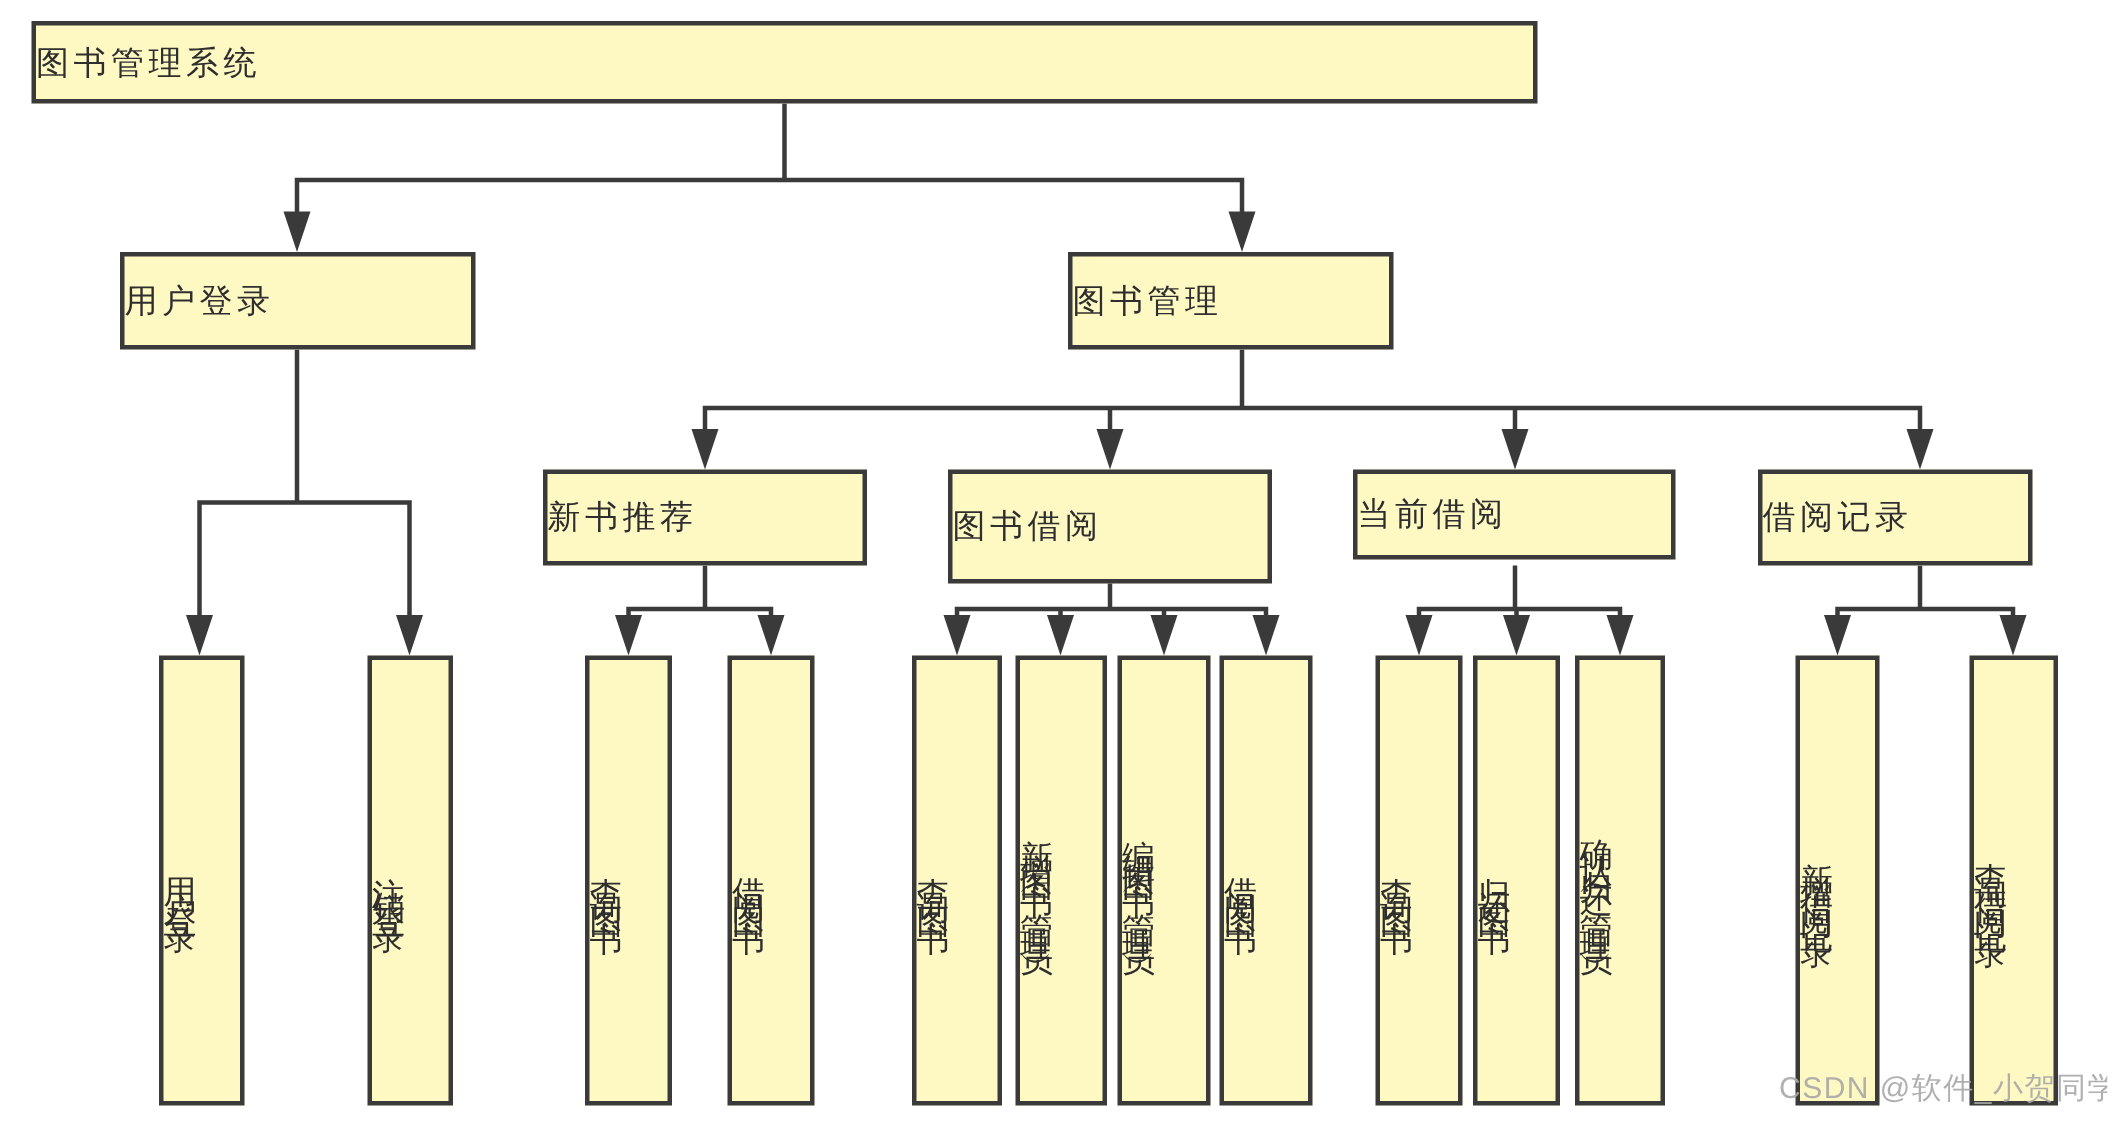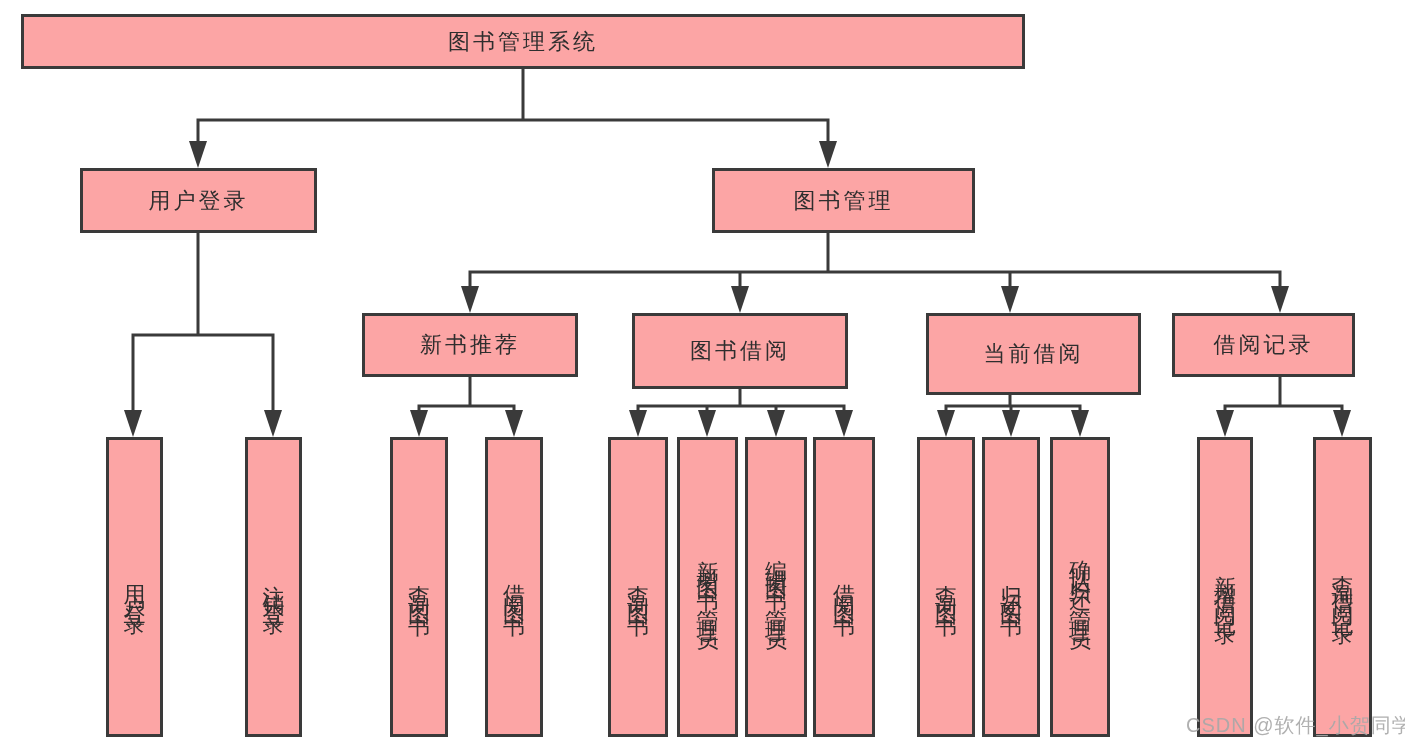--- a/index.html
+++ b/index.html
@@ -20,24 +20,24 @@
   .connectors {
     position: absolute;
     left: 0; top: 0;
     width: 1405px; height: 747px;
     pointer-events: none;
   }
   .box {
     position: absolute;
     box-sizing: border-box;
     border: 3px solid var(--line);
-    background: #fca5a5;
+    background: #fef9c3;
     display: flex;
     align-items: center;
-    justify-content: center;
+    justify-content: flex-start;
     color: var(--text);
     font-size: 22px;
   }
   .hbox span { letter-spacing: 3px; white-space: nowrap; }
   .vbox span {
     writing-mode: vertical-rl;
     text-orientation: mixed;
     letter-spacing: 10px;
     line-height: 1;
     white-space: nowrap;
@@ -92,31 +92,31 @@
     </g>
   </svg>
 
   <div class="box hbox" style="left:21px;top:14px;width:1004px;height:55px">
     <span>图书管理系统</span>
   </div>
 
   <div class="box hbox" style="left:80px;top:168px;width:237px;height:65px">
     <span>用户登录</span>
   </div>
-  <div class="box hbox" style="left:712px;top:168px;width:263px;height:65px">
+  <div class="box hbox" style="left:712px;top:168px;width:217px;height:65px">
     <span>图书管理</span>
   </div>
 
   <div class="box hbox" style="left:362px;top:313px;width:216px;height:64px">
     <span>新书推荐</span>
   </div>
   <div class="box hbox" style="left:632px;top:313px;width:216px;height:76px">
     <span>图书借阅</span>
   </div>
-  <div class="box hbox" style="left:926px;top:313px;width:215px;height:82px">
+  <div class="box hbox" style="left:902px;top:313px;width:215px;height:60px">
     <span>当前借阅</span>
   </div>
   <div class="box hbox" style="left:1172px;top:313px;width:183px;height:64px">
     <span>借阅记录</span>
   </div>
 
   <div class="box vbox" style="left:106px;top:437px;width:57px;height:300px">
     <span>用户登录</span>
   </div>
   <div class="box vbox" style="left:245px;top:437px;width:57px;height:300px">

